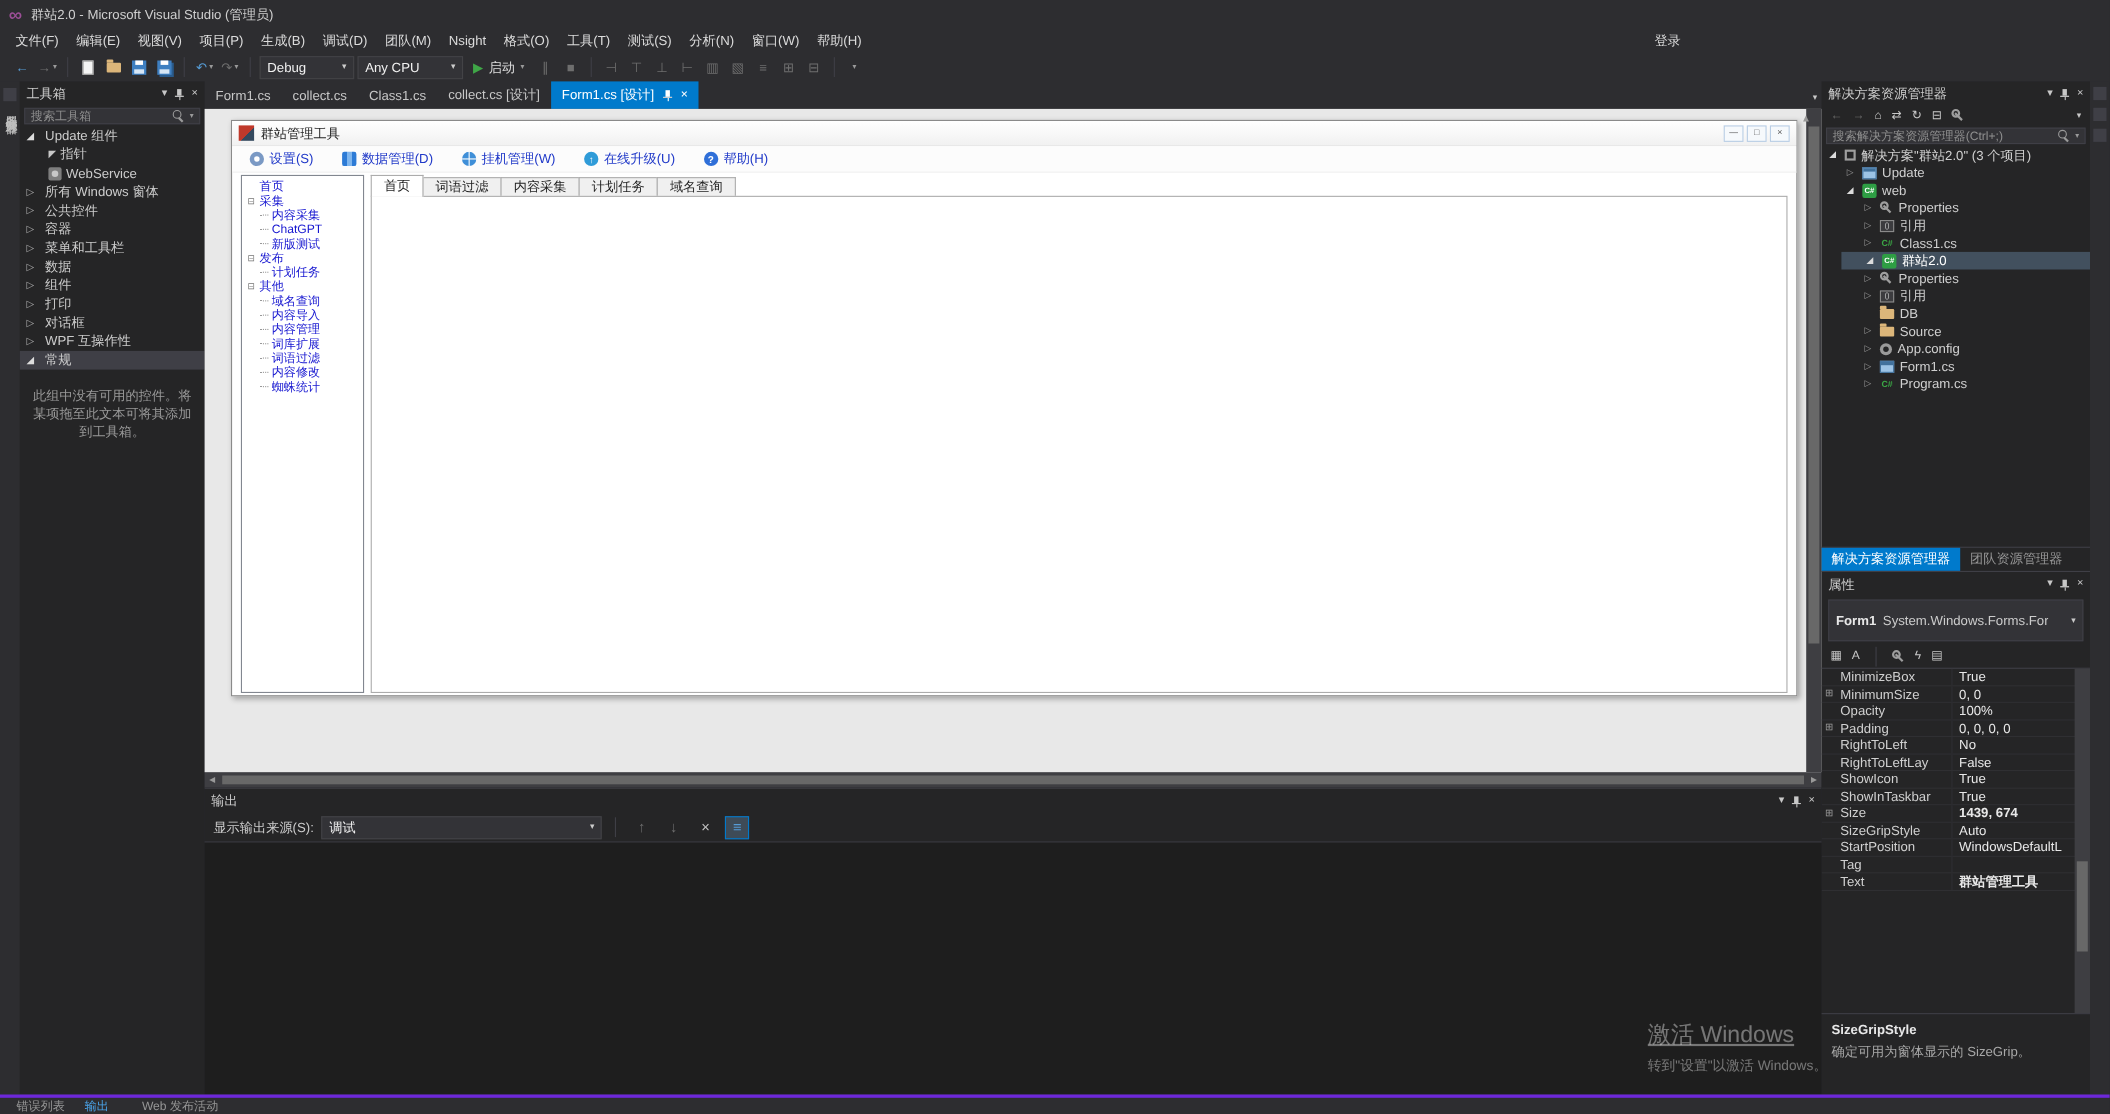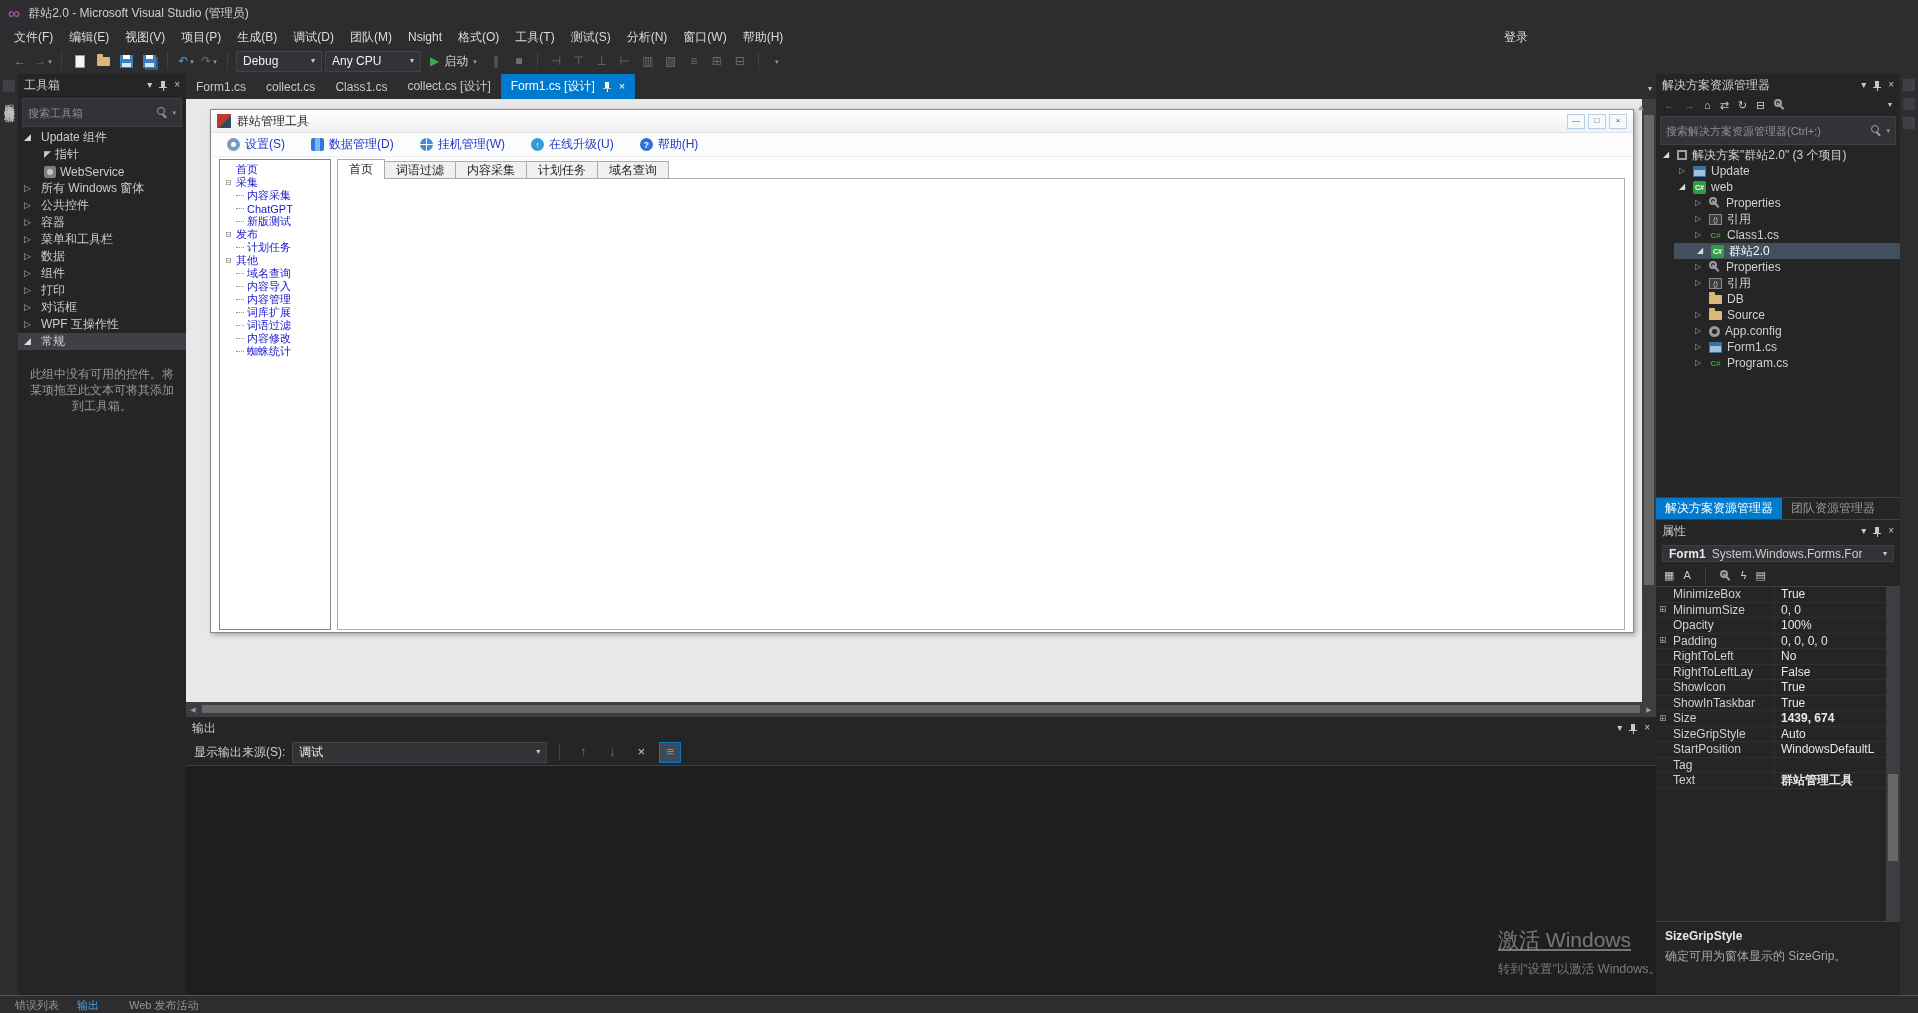--- a/index.html
+++ b/index.html
@@ -116,21 +116,21 @@
 
   
   .leftstrip{position:absolute;left:0;top:74px;width:18px;bottom:18px;background:#2D2D30;display:flex;flex-direction:column;align-items:center;padding-top:6px;}
   .vtab{writing-mode:vertical-rl;color:#BFBFBF;font-size:11px;letter-spacing:1px;margin-top:4px;}
   .vtab-ico{width:12px;height:12px;background:#3F3F46;flex:none;}
 
   .toolbox{position:absolute;left:18px;top:74px;width:168px;bottom:18px;background:#252526;display:flex;flex-direction:column;}
   .phead{height:22px;display:flex;align-items:center;padding:0 6px;color:#CCCCCC;font-size:12px;gap:6px;flex:none;}
   .phead .hicons{margin-left:auto;display:flex;align-items:center;gap:6px;}
   .phead .g{font-size:10px;}
-  .searchbox{margin:2px 4px;height:29px;background:#333337;border:1px solid #3F3F46;display:flex;align-items:center;padding:0 5px;gap:4px;flex:none;}
+  .searchbox{margin:2px 4px;height:15px;background:#333337;border:1px solid #3F3F46;display:flex;align-items:center;padding:0 5px;gap:4px;flex:none;}
   .searchbox input{font-size:11px;}
   .searchbox .g-dn{font-size:7px;color:#9A9A9A;}
   .tb-row{height:17px;display:flex;align-items:center;padding-left:6px;color:#CCCCCC;font-size:12px;white-space:nowrap;gap:4px;}
   .tb-row .arr{width:13px;font-size:9px;color:#B0B0B0;flex:none;}
   .tb-child{padding-left:26px;}
   .tb-row.sel{background:#3F3F46;}
   .tb-empty{margin:16px 10px;color:#999;font-size:12px;text-align:center;line-height:16px;}
 
   
   .center{position:absolute;left:186px;top:74px;width:1470px;bottom:18px;display:flex;flex-direction:column;}
@@ -205,41 +205,41 @@
   .sx-row{height:16px;display:flex;align-items:center;font-size:12px;color:#D0D0D0;white-space:nowrap;gap:5px;}
   .sx-row .arr{width:12px;font-size:8px;flex:none;text-align:center;}
   .arr.c{color:#9A9A9A;} .arr.e{color:#DCDCDC;}
   .in0{padding-left:4px;} .in1{padding-left:20px;} .in2{padding-left:36px;}
   .sx-row.sel{background:#42505E;color:#FFFFFF;margin-left:18px;}
   .sx-tabs{height:22px;display:flex;border-top:1px solid #3F3F46;flex:none;}
   .sx-tab{padding:0 9px;display:flex;align-items:center;font-size:12px;color:#969696;}
   .sx-tab.active{background:#007ACC;color:#FFF;}
 
   .props{flex:1;display:flex;flex-direction:column;border-top:1px solid #3F3F46;min-height:0;}
-  .props-obj{margin:3px 6px;height:17px;background:#333337;border:1px solid #3F3F46;display:flex;align-items:center;padding:0 6px;gap:6px;flex:none;}
+  .props-obj{margin:3px 6px;height:38px;background:#333337;border:1px solid #3F3F46;display:flex;align-items:center;padding:0 6px;gap:6px;flex:none;}
   .obj-name{font-weight:bold;color:#E8E8E8;font-size:12px;}
   .obj-type{color:#CCC;font-size:12px;white-space:nowrap;overflow:hidden;}
   .props-tools{height:22px;display:flex;align-items:center;gap:9px;padding:0 8px;border-bottom:1px solid #3F3F46;flex:none;}
   .props-tools .g{font-size:11px;}
   .grid{flex:1;position:relative;overflow:hidden;font-size:12px;min-height:0;}
   .g-row{height:15.5px;display:flex;align-items:stretch;border-bottom:1px solid #2F2F32;}
   .g-name{width:118px;padding-left:17px;color:#D0D0D0;position:relative;display:flex;align-items:center;white-space:nowrap;overflow:hidden;flex:none;}
   .g-expand{position:absolute;left:3px;font-size:9px;color:#9A9A9A;}
   .g-val{flex:1;padding-left:6px;color:#E8E8E8;border-left:1px solid #2F2F32;display:flex;align-items:center;white-space:nowrap;overflow:hidden;margin-right:14px;}
   .g-row.b .g-val{font-weight:bold;}
   .grid-scroll{position:absolute;right:0;top:0;bottom:0;width:14px;background:#3E3E42;}
   .grid-thumb{position:absolute;right:2px;left:2px;top:56%;height:26%;background:#686868;}
   .props-desc{height:74px;border-top:1px solid #3F3F46;padding:7px 9px;flex:none;}
   .desc-title{font-weight:bold;color:#E8E8E8;font-size:12px;}
   .desc-text{color:#A8A8A8;font-size:12px;margin-top:5px;}
 
   .rightstrip{position:absolute;left:1900px;top:74px;width:18px;bottom:18px;background:#2D2D30;display:flex;flex-direction:column;align-items:center;gap:7px;padding-top:5px;}
   .rs-ico{width:12px;height:12px;background:#3F3F46;flex:none;}
 
-  .bottombar{position:absolute;left:0;bottom:0;right:0;height:18px;background:#2D2D30;border-top:1px solid #6d28d9;display:flex;align-items:flex-start;padding-left:6px;}
+  .bottombar{position:absolute;left:0;bottom:0;right:0;height:18px;background:#2D2D30;border-top:3px solid #6d28d9;display:flex;align-items:center;padding-left:6px;}
   .bb-tab{padding:0 9px;color:#969696;font-size:11px;height:18px;display:flex;align-items:center;white-space:nowrap;}
   .bb-tab.active{color:#4AA3E8;}
   .bb-tab.webpub{margin-left:12px;}
 
   .watermark{position:absolute;left:1498px;top:926px;z-index:50;pointer-events:none;color:rgba(240,240,240,0.42);}
   .wm1{font-size:21px;text-decoration:underline;}
   .wm2{font-size:12.5px;margin-top:7px;}
 </style>
 </head>
 <body>

